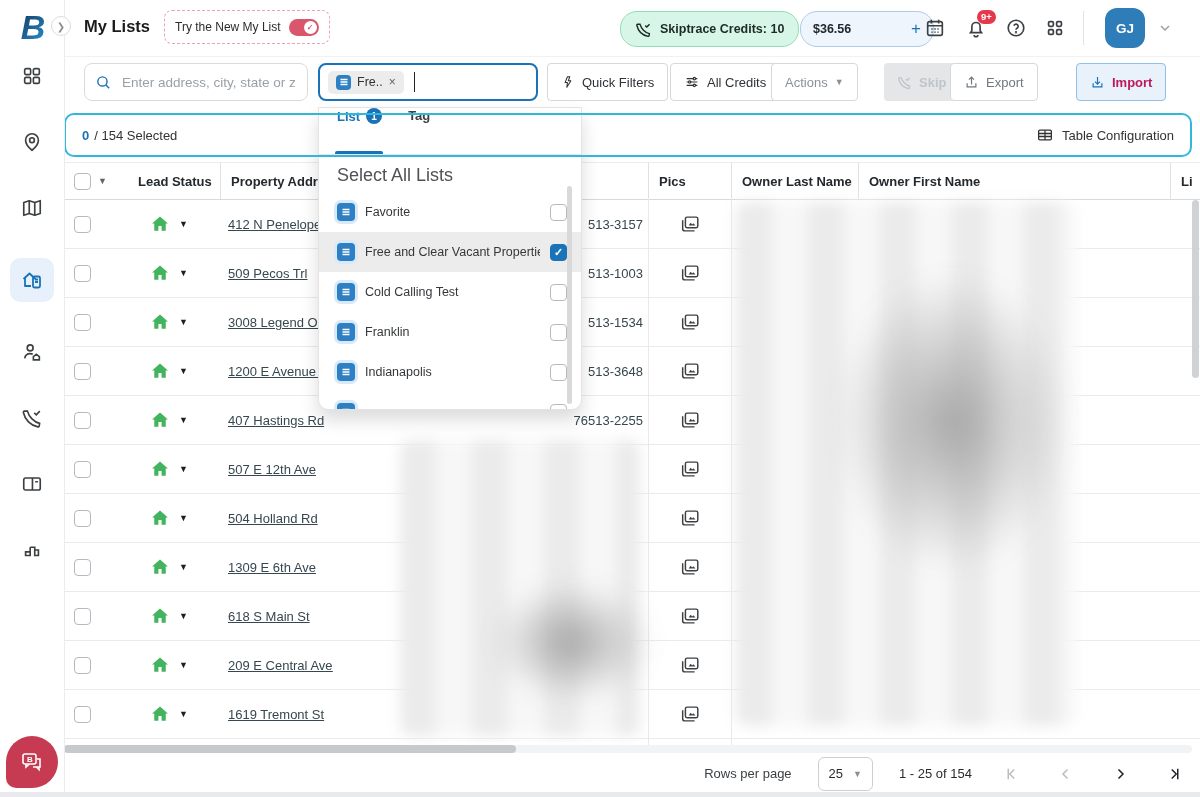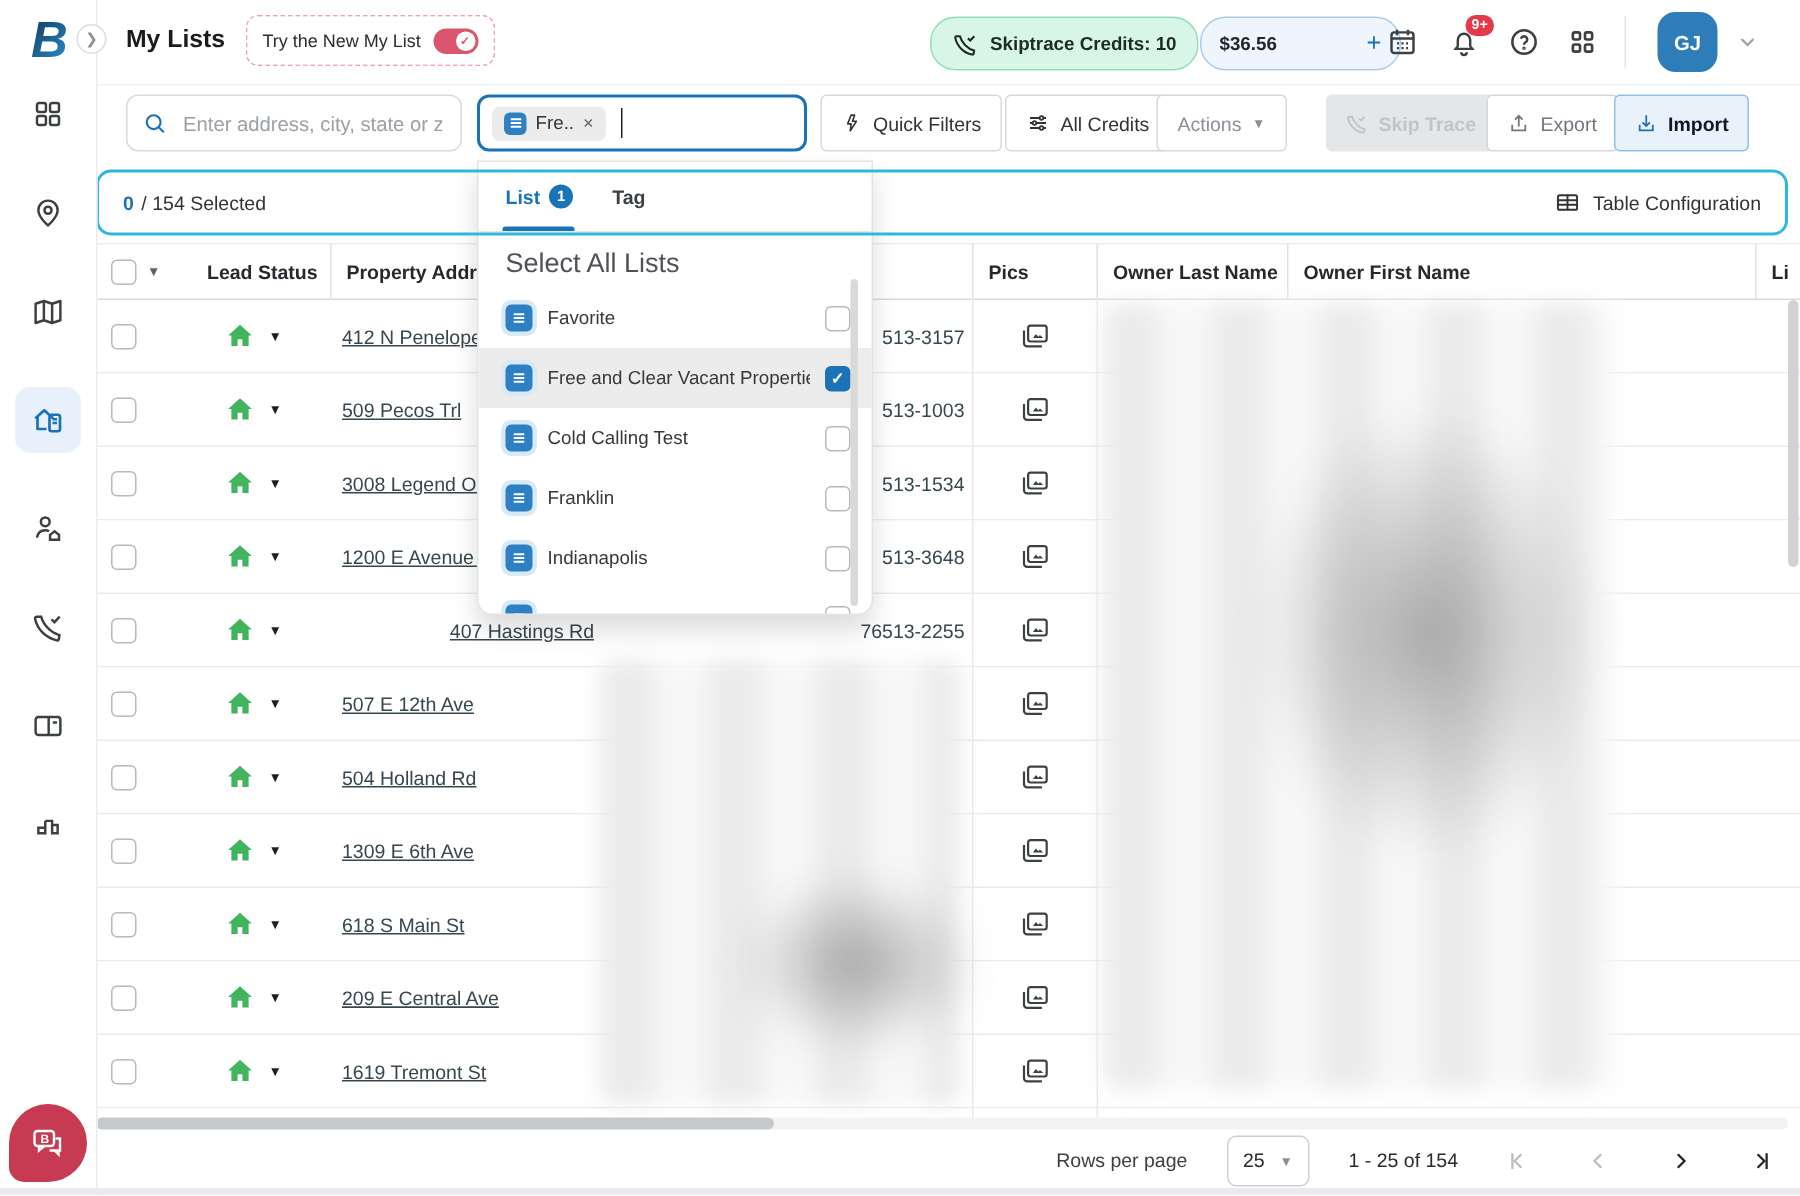--- a/index.html
+++ b/index.html
@@ -49,22 +49,22 @@
   .search-box input::placeholder{color:#9aa0a6;}
   .list-combobox{left:318px;width:220px;border:2px solid #1a73b8;border-radius:8px;padding:0 8px;gap:10px;}
   .chip{display:flex;align-items:center;gap:6px;background:#ececec;border-radius:5px;padding:4px 8px;}
   .chip .chip-label{font-size:12.5px;color:#333;}
   .chip .chip-x{color:#5f6368;font-size:12px;cursor:pointer;}
   .caret-cursor{width:1px;height:20px;background:#222;}
   .btn{border:1px solid #d8d8d8;border-radius:4px;background:#fff;gap:7px;padding:0 13px;font-size:13px;font-weight:500;color:#2f3337;}
   .btn-qf{left:547px;} .btn-af{left:670px;}
   .btn-actions{left:771px;color:#8a9099;}
   .btn-skip{left:884px;background:#e4e6e8;border:none;color:#c0c5ca;font-weight:600;}
-  .btn-export{left:991px;color:#6f7780;}
-  .btn-import{left:1076px;border:1px solid #8fc0e8;background:#e9f2fb;color:#0f172a;font-weight:600;}
+  .btn-export{left:950px;color:#6f7780;}
+  .btn-import{left:1076px;border:1px solid #8fc0e8;background:#e9f2fb;color:#be185d;font-weight:600;}
 
   
   .selection-bar{position:absolute;left:64px;top:113px;width:1128px;height:44px;box-sizing:border-box;
         border:2px solid #31b7da;border-radius:10px;z-index:40;pointer-events:none;
         display:flex;align-items:center;justify-content:space-between;padding:0 16px;background:transparent;}
   .sel-left{display:flex;gap:5px;font-size:13px;color:#333;pointer-events:auto;}
   .sel-count{color:#1a73b8;font-weight:700;}
   .table-config{display:flex;align-items:center;gap:8px;color:#333;font-size:13px;pointer-events:auto;}
 
   
@@ -89,21 +89,21 @@
   
   .blur-blob{position:absolute;filter:blur(7px);border-radius:10px;
       background-image:repeating-linear-gradient(90deg,#ebebeb 0 36px,#f7f7f7 36px 72px),
                        repeating-linear-gradient(0deg,rgba(0,0,0,0.035) 0 30px,rgba(255,255,255,0.5) 30px 60px);}
   .dark-patch{position:absolute;filter:blur(12px);background:radial-gradient(closest-side,#8f8f8f,rgba(143,143,143,0));opacity:.75;}
   .v-scrollbar{position:absolute;right:1px;top:38px;width:7px;height:178px;background:#d0d3d6;border-radius:4px;}
 
   
   .dropdown{position:absolute;left:318px;top:107px;width:264px;height:303px;background:#fff;z-index:30;
       border:1px solid #e3e3e3;border-radius:0 0 10px 10px;box-shadow:0 10px 18px rgba(0,0,0,.14);overflow:hidden;box-sizing:border-box;}
-  .dd-tabs{position:relative;height:46px;display:flex;align-items:center;gap:26px;padding:0 18px;border-bottom:1px solid #e6e6e6;}
+  .dd-tabs{position:relative;height:46px;display:flex;align-items:flex-start;gap:26px;padding:0 18px;border-bottom:1px solid #e6e6e6;}
   .dd-tab{display:flex;align-items:center;gap:6px;font-size:13px;font-weight:700;color:#3c4043;}
   .dd-tab.active{color:#1a73b8;}
   .dd-tab .tab-badge{width:16px;height:16px;border-radius:50%;background:#1a73b8;color:#fff;font-size:10px;font-weight:700;
       display:flex;align-items:center;justify-content:center;}
   .dd-underline{position:absolute;left:16px;bottom:0;width:48px;height:3px;background:#1a73b8;border-radius:2px 2px 0 0;}
   .dd-select-all{padding:10px 18px 6px;font-size:18px;color:#4f5256;}
   .dd-items{position:relative;}
   .dd-item{height:40px;display:flex;align-items:center;gap:10px;padding:0 14px 0 18px;}
   .dd-item.selected{background:#ececec;}
   .dd-item .dd-label{flex:1;font-size:12.5px;color:#35383b;white-space:nowrap;overflow:hidden;}
@@ -499,21 +499,21 @@
             <span class="cb"></span>
           </div>
           <div class="cell cell-lead">
             <span>
               <svg width="20" height="20" viewBox="0 0 24 24" fill="#43b45e">
                 <path d="M12 3 2.5 11.5h2.6V20h5v-5.5h3.8V20h5v-8.5h2.6z"></path>
               </svg>
             </span>
             <span class="lead-caret">▼</span>
           </div>
-          <div class="cell" style="padding-left:8px;justify-content:flex-end;">
+          <div class="cell" style="padding-left:8px;">
             <a class="addr">407 Hastings Rd</a>
           </div>
           <div class="cell cell-zip">
             <span>76513-2255</span>
           </div>
           <div class="cell cell-pics">
             <span>
               <svg width="22" height="22" viewBox="0 0 24 24" fill="none" stroke="#3c4043" stroke-width="1.6">
                 <rect x="7" y="4.5" width="13.5" height="11.5" rx="1.8"></rect>
                 <path d="M4 8v9.2A2.3 2.3 0 0 0 6.3 19.5H17"></path>

